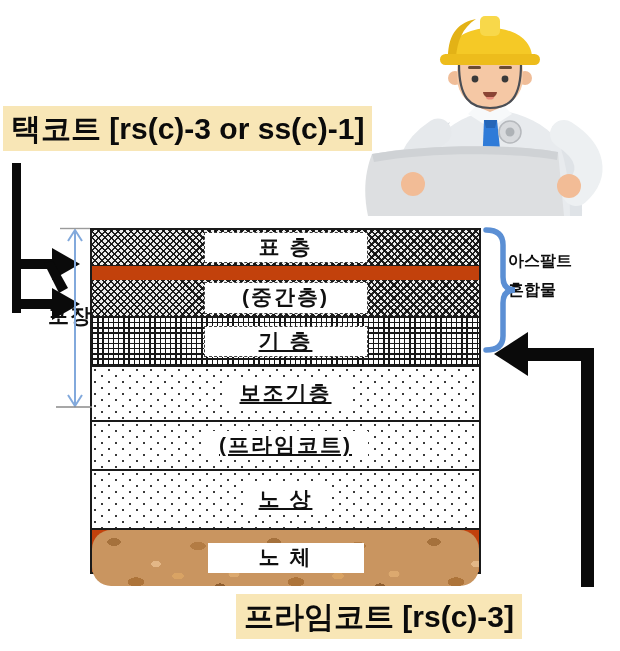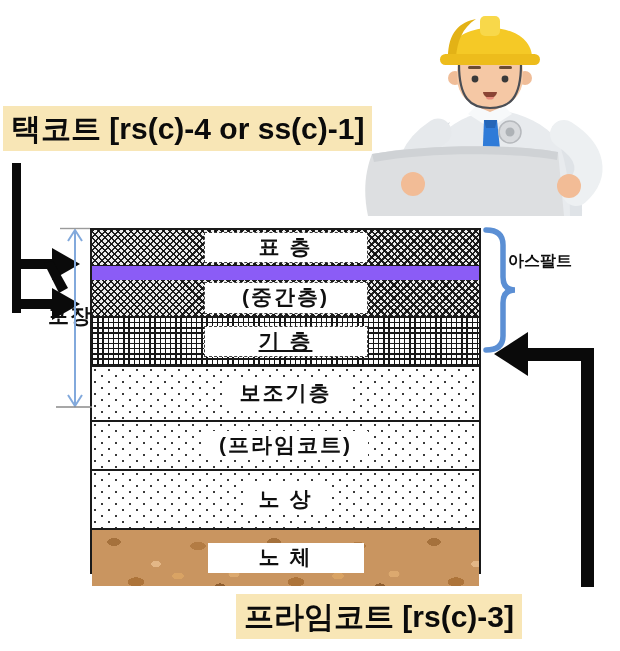--- a/index.html
+++ b/index.html
@@ -12,21 +12,21 @@
     position:absolute;background:#F8E6B6;color:#0b0b0b;
     font-weight:800;font-size:30px;line-height:1.0;
     padding:8px 8px 7px 8px;letter-spacing:0px;white-space:nowrap;
   }
   #tack-label{left:3px;top:106px;}
   #prime-label{left:236px;top:594px;}
 
   
   #layer-box{
     position:absolute;left:90px;top:228px;width:391px;height:346px;
-    border:2px solid #1a1a1a;box-sizing:border-box;background:#8b5cf6;
+    border:2px solid #1a1a1a;box-sizing:border-box;background:#c2410c;
   }
   .row{position:relative;display:flex;align-items:center;justify-content:center;}
   .r1{height:35px;border-bottom:1px solid #1a1a1a;}
   .r2{height:36px;border-bottom:2px solid #1a1a1a;margin-top:14px;}
   .r3{height:47px;border-bottom:2px solid #1a1a1a;}
   .r4{height:53px;border-bottom:2px solid #1a1a1a;}
   .r5{height:47px;border-bottom:2px solid #1a1a1a;}
   .r6{height:57px;border-bottom:2px solid #1a1a1a;}
   .r7{height:56px;}
 
@@ -54,29 +54,30 @@
     background-color:#C99560;
     background-image:
       radial-gradient(ellipse 16px 9px at 22px 12px,#A5713C 42%,transparent 43%),
       radial-gradient(ellipse 12px 7px at 64px 34px,#E3B787 42%,transparent 43%),
       radial-gradient(ellipse 18px 10px at 106px 16px,#B37C44 42%,transparent 43%),
       radial-gradient(ellipse 13px 8px at 142px 44px,#DCA96F 42%,transparent 43%),
       radial-gradient(ellipse 19px 11px at 44px 52px,#AD743A 42%,transparent 43%),
       radial-gradient(ellipse 11px 6px at 128px 56px,#8F5E2F 42%,transparent 43%),
       radial-gradient(ellipse 14px 8px at 86px 46px,#D9A364 42%,transparent 43%);
     background-size:160px 62px;
+    border-radius:19px;
   }
 
   .chip{
     background:#ffffff;color:#101010;text-align:center;
     font-size:21px;font-weight:600;letter-spacing:2px;line-height:1.15;
     padding:2px 0 3px 0;white-space:nowrap;
   }
   .chip-box{width:162px;border:1px dashed #3c3c3c;}
-  .chip-plain{padding-left:16px;padding-right:16px;}
+  .chip-plain{padding-left:16px;padding-right:16px;text-decoration:underline;}
   .chip-soil{width:156px;}
 
   
   #pavement-label{
     position:absolute;left:48px;top:302px;font-size:21px;font-weight:600;color:#101010;
     letter-spacing:1px;white-space:nowrap;
   }
   #asphalt-note{
     position:absolute;left:508px;top:246px;width:112px;
     font-size:16px;font-weight:700;color:#0d0d0d;line-height:29px;
@@ -130,21 +131,21 @@
     <circle cx="152" cy="130" r="11" fill="#D8DADD" stroke="#B6B9BD" stroke-width="1.5"></circle>
     <circle cx="152" cy="130" r="4.5" fill="#AEB2B6"></circle>
 
     <path d="M14,152 C70,142 158,142 200,150 L206,214 L10,214 C5,190 7,170 14,152 Z" fill="#DDDFE1"></path>
     <path d="M14,152 C70,142 158,142 200,150 L199,158 C150,150 70,150 16,160 Z" fill="#CFD2D5"></path>
 
     <circle cx="55" cy="182" r="12" fill="#F2BC96"></circle>
     <circle cx="211" cy="184" r="12" fill="#F2BC96"></circle>
   </svg>
 
-  <div id="tack-label" class="callout">택코트 [rs(c)-4 or ss(c)-1]</div>
+  <div id="tack-label" class="callout">택코트 [rs(c)-3 or ss(c)-1]</div>
 
   <div id="layer-box">
     <div class="row r1 pat-dark">
       <span class="chip chip-box">표 층</span>
     </div>
     <div class="row r2 pat-dark">
       <span class="chip chip-box">(중간층)</span>
     </div>
     <div class="row r3 pat-grid">
       <span class="chip chip-box">기 층</span>
@@ -160,20 +161,21 @@
     </div>
     <div class="row r7 pat-soil">
       <span class="chip chip-soil">노 체</span>
     </div>
   </div>
 
   <div id="pavement-label">포장</div>
 
   <div id="asphalt-note">
     <div>아스팔트</div>
+    <div>혼합물</div>
   </div>
 
   <svg id="overlay" viewBox="0 0 620 651" aria-hidden="true">
 
     <g fill="#0a0a0a">
       <rect x="12" y="163" width="9" height="150"></rect>
       <rect x="12" y="259" width="41" height="10"></rect>
       <polygon points="52,248 80,264 52,280"></polygon>
       <path d="M44,263 L53,261 L68,288 L59,293 Z"></path>
       <rect x="12" y="299" width="41" height="10"></rect>

